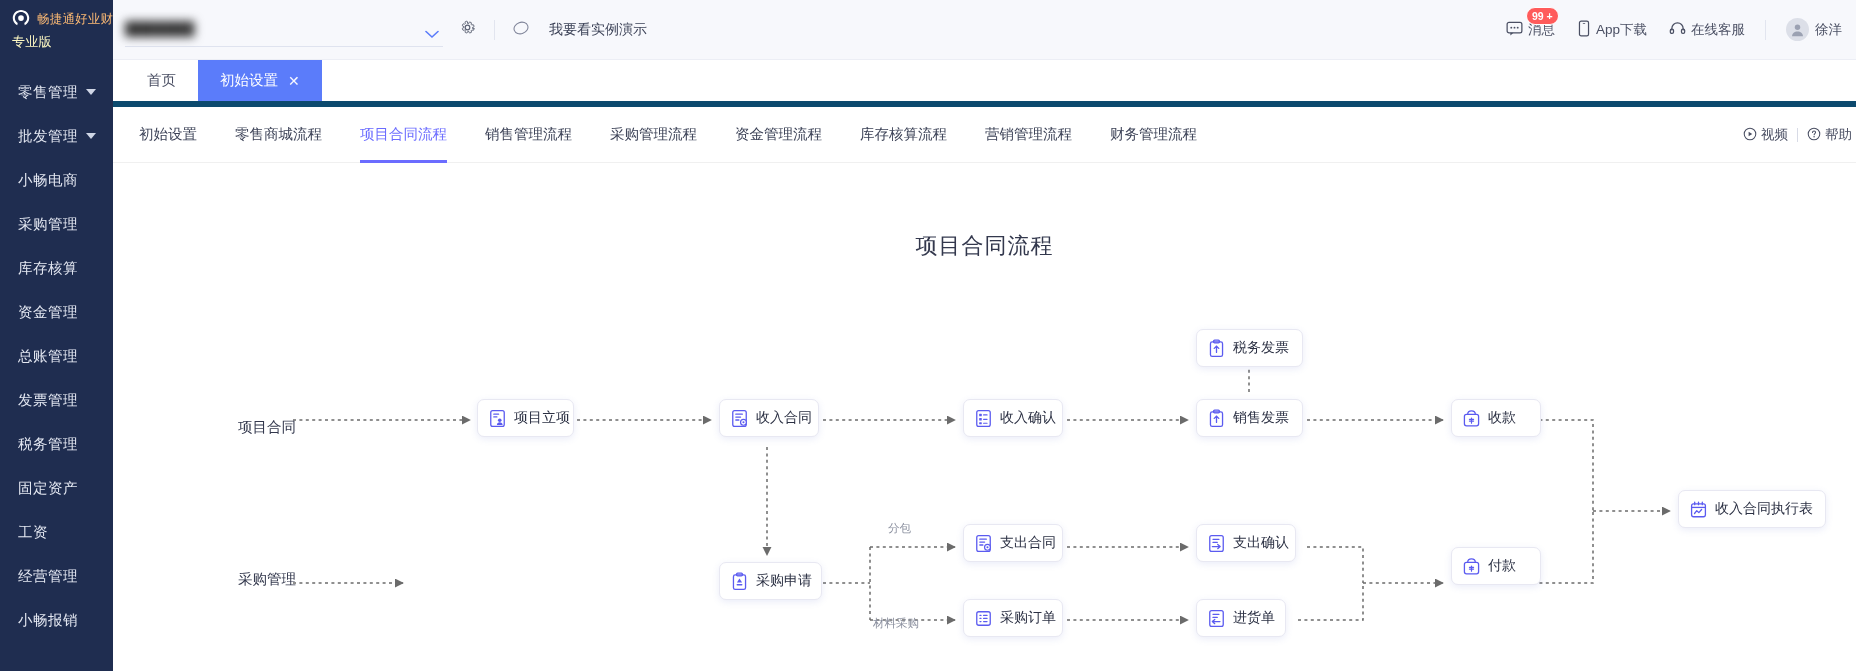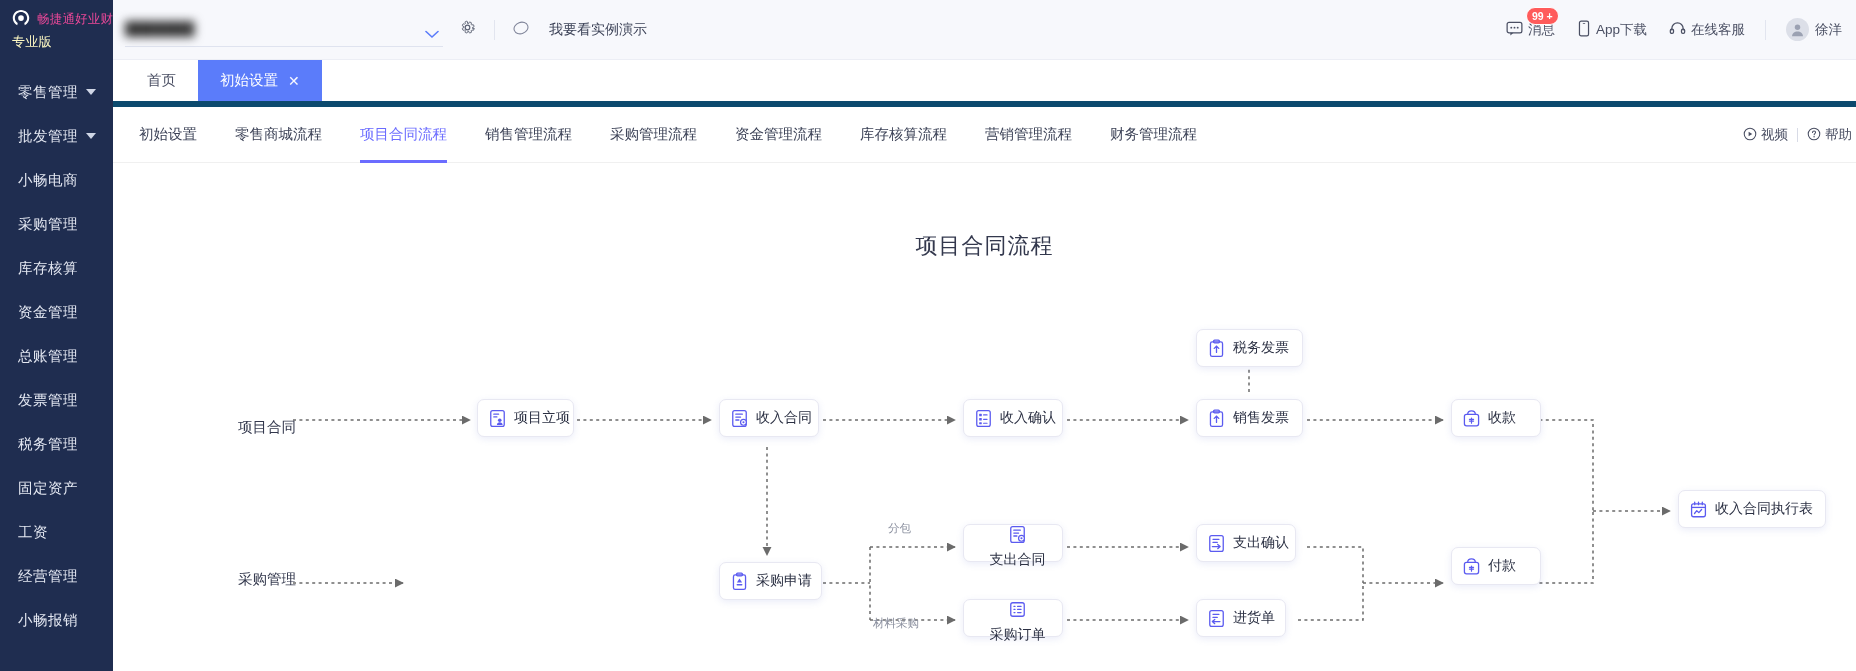--- a/index.html
+++ b/index.html
@@ -15,21 +15,21 @@
     width: 113px; height: 671px; background: #1f2d50;
     flex: 0 0 113px; position: relative; overflow: hidden;
   }
   .brand { height: 60px; padding: 8px 0 0 10px; position: relative; }
   .brand-row { display: flex; align-items: center; gap: 5px; }
   .logo-mark {
     width: 22px; height: 22px; flex: 0 0 22px; position: relative;
   }
   .logo-mark svg { display: block; }
   .brand-name {
-    color: #ec4899; font-size: 12.5px; letter-spacing: .2px; white-space: nowrap;
+    color: #fdba74; font-size: 12.5px; letter-spacing: .2px; white-space: nowrap;
     overflow: hidden;
   }
   .brand-sub {
     color: #fef9c3; font-size: 13px; margin: 3px 0 0 2px; letter-spacing: .3px;
   }
   .nav { margin-top: 10px; }
   .nav-item {
     height: 44px; display: flex; align-items: center; padding-left: 18px;
     color: #e4e8f2; font-size: 14.5px; letter-spacing: .5px; cursor: pointer;
     position: relative;
@@ -457,41 +457,41 @@
           </div>
           <div class="node" style="left: 606px; top: 399px; width: 103px;">
             <span class="ic"><svg width="19" height="19" viewBox="0 0 22 22">
                 <rect x="4" y="3.4" width="14" height="16.8" rx="2" fill="none" stroke="#5b5bf0" stroke-width="1.5"></rect>
                 <rect x="7.6" y="1.4" width="6.8" height="3" rx="1.2" fill="none" stroke="#5b5bf0" stroke-width="1.5"></rect>
                 <path d="M11 7.4l3 4.8H8z" fill="#5b5bf0"></path>
                 <rect x="7.6" y="14" width="6.8" height="1.5" rx=".7" fill="#5b5bf0"></rect>
               </svg></span>
             <span>采购申请</span>
           </div>
-          <div class="node" style="left: 850px; top: 361px; width: 100px; flex-direction: column;">
+          <div class="node" style="left: 850px; top: 361px; width: 100px;">
             <span class="ic"><svg width="19" height="19" viewBox="0 0 22 22">
                 <rect x="3.2" y="1.8" width="15.6" height="18.4" rx="2.2" fill="none" stroke="#5b5bf0" stroke-width="1.5"></rect>
                 <rect x="6" y="5.2" width="9" height="1.5" rx=".7" fill="#5b5bf0"></rect>
                 <rect x="6" y="8.6" width="7" height="1.5" rx=".7" fill="#5b5bf0"></rect>
                 <rect x="6" y="12" width="5" height="1.5" rx=".7" fill="#5b5bf0"></rect>
                 <circle cx="15.6" cy="15.4" r="3.4" fill="#fff" stroke="#5b5bf0" stroke-width="1.4"></circle>
                 <circle cx="15.6" cy="15.4" r="1.2" fill="#5b5bf0"></circle>
               </svg></span>
             <span>支出合同</span>
           </div>
           <div class="node" style="left: 1083px; top: 361px; width: 100px;">
             <span class="ic"><svg width="19" height="19" viewBox="0 0 22 22">
                 <rect x="3.2" y="1.8" width="15.6" height="18.4" rx="2.2" fill="none" stroke="#5b5bf0" stroke-width="1.5"></rect>
                 <rect x="6.2" y="5.4" width="8.4" height="1.5" rx=".7" fill="#5b5bf0"></rect>
                 <rect x="6.2" y="9" width="6.4" height="1.5" rx=".7" fill="#5b5bf0"></rect>
                 <path d="M6.2 14.6h8.6M12.4 12.2l2.8 2.4-2.8 2.4" fill="none" stroke="#5b5bf0" stroke-width="1.5" stroke-linecap="round" stroke-linejoin="round"></path>
               </svg></span>
             <span>支出确认</span>
           </div>
-          <div class="node" style="left: 850px; top: 436px; width: 100px; flex-direction: column;">
+          <div class="node" style="left: 850px; top: 436px; width: 100px;">
             <span class="ic"><svg width="19" height="19" viewBox="0 0 22 22">
                 <rect x="3.2" y="3.2" width="15.6" height="15.6" rx="2.4" fill="none" stroke="#5b5bf0" stroke-width="1.5"></rect>
                 <rect x="6.2" y="6.6" width="2.6" height="1.5" rx=".7" fill="#5b5bf0"></rect>
                 <rect x="10.4" y="6.6" width="5.4" height="1.5" rx=".7" fill="#5b5bf0"></rect>
                 <rect x="6.2" y="10.2" width="2.6" height="1.5" rx=".7" fill="#5b5bf0"></rect>
                 <rect x="10.4" y="10.2" width="5.4" height="1.5" rx=".7" fill="#5b5bf0"></rect>
                 <rect x="6.2" y="13.8" width="2.6" height="1.5" rx=".7" fill="#5b5bf0"></rect>
                 <rect x="10.4" y="13.8" width="5.4" height="1.5" rx=".7" fill="#5b5bf0"></rect>
               </svg></span>
             <span>采购订单</span>

